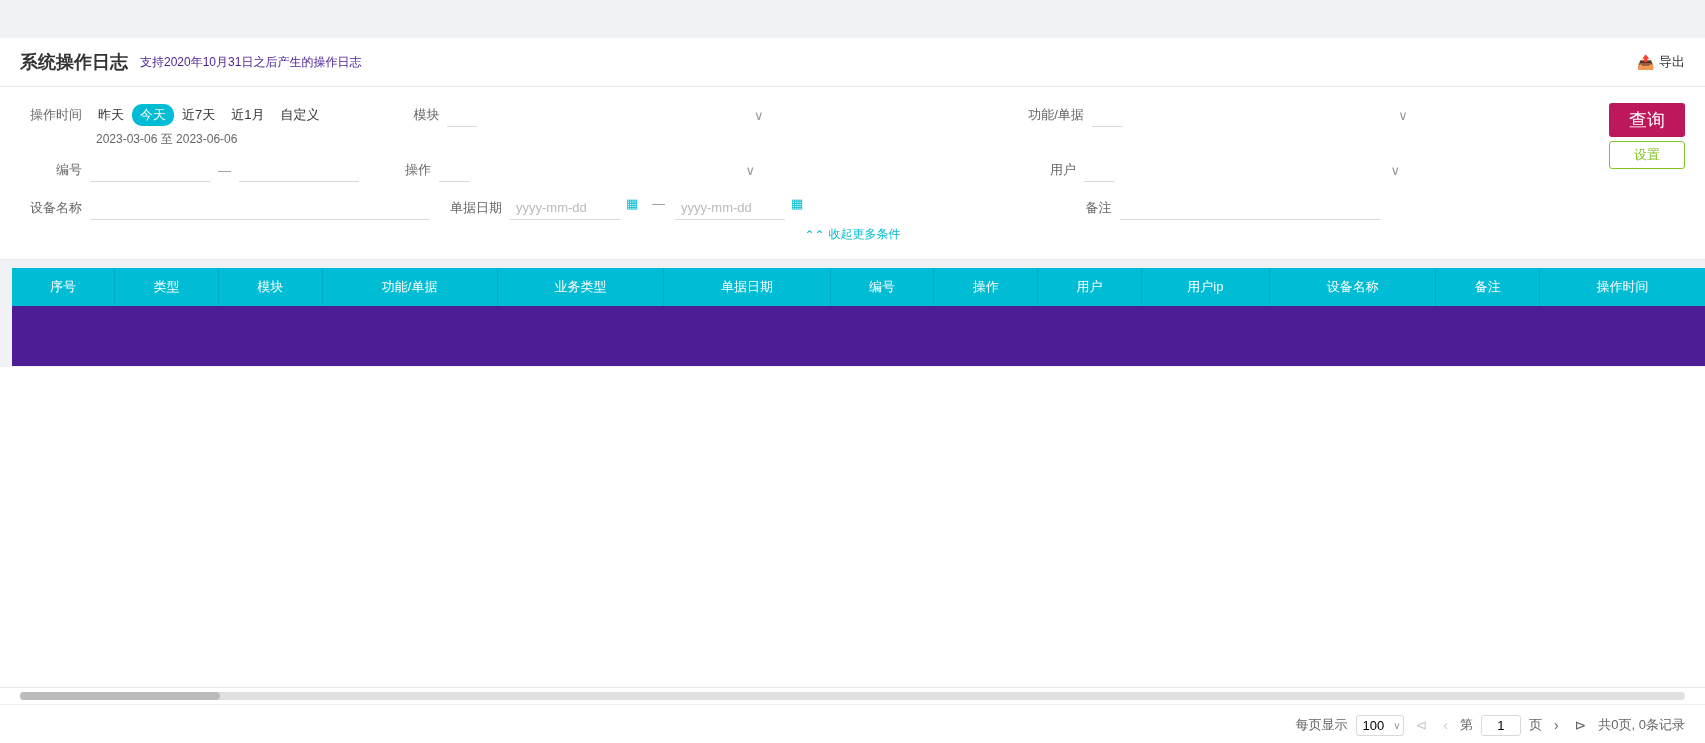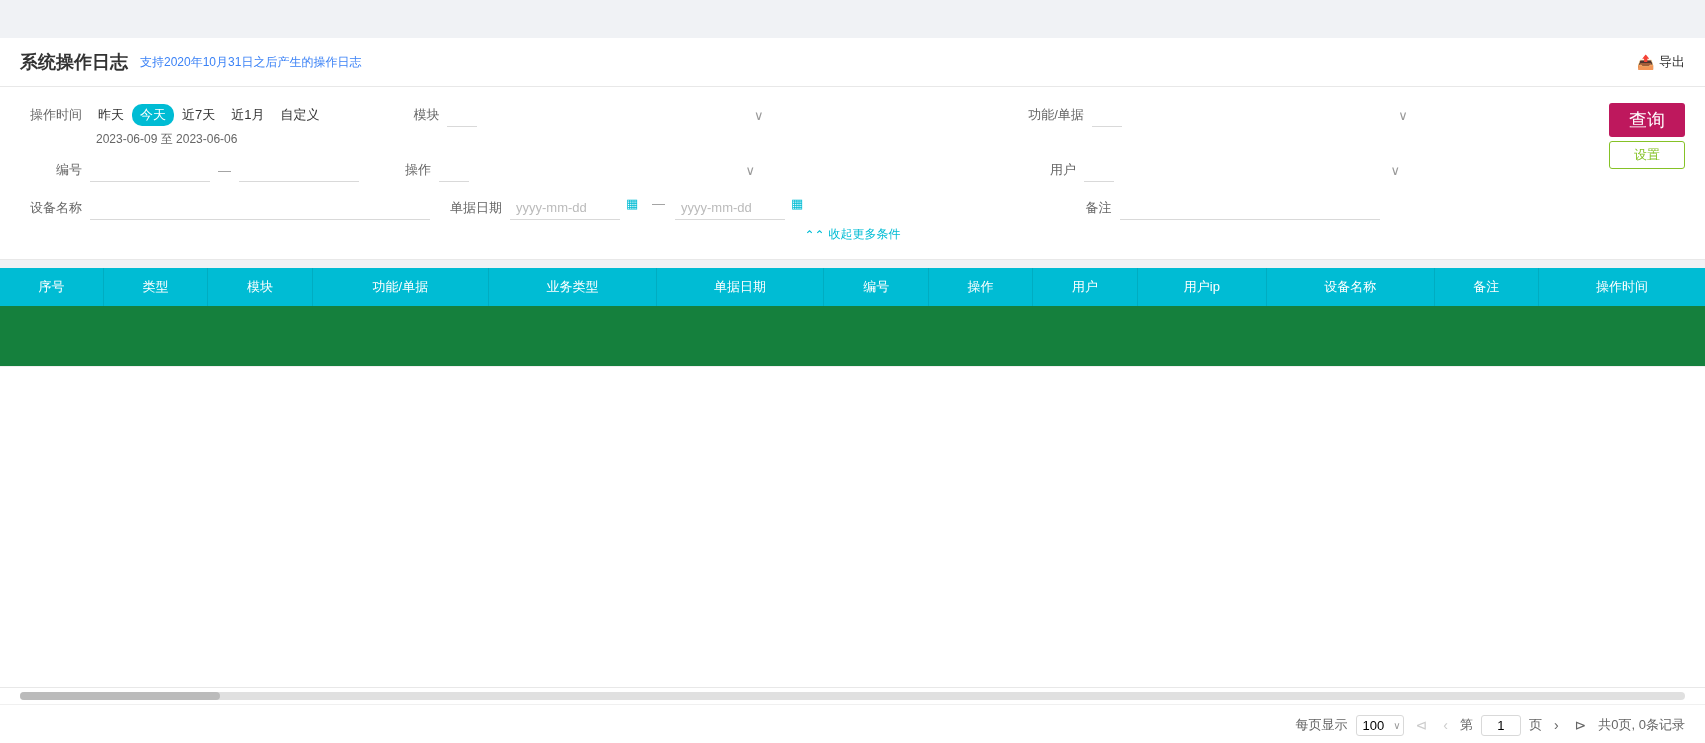--- a/index.html
+++ b/index.html
@@ -18,21 +18,21 @@
       border-bottom: 1px solid #e8e8e8;
       margin-top: 38px;
     }
     .page-title {
       font-size: 18px;
       font-weight: bold;
       color: #333;
     }
     .page-subtitle {
       font-size: 12px;
-      color: #3b82f6;
+      color: #4c1d95;
       margin-left: 12px;
       text-align: right;
     }
     .export-btn {
       margin-left: auto;
       display: flex;
       align-items: center;
       gap: 4px;
       background: none;
       border: none;
@@ -167,22 +167,23 @@
       padding: 6px 0 0;
       cursor: pointer;
       color: #00bcd4;
       font-size: 12px;
       display: flex;
       align-items: center;
       justify-content: center;
       gap: 4px;
     }
     .table-section {
-      background: #15803d;
+      background: #4c1d95;
       margin-top: 8px;
+      margin-left: 12px;
     }
     .data-table {
       width: 100%;
       border-collapse: collapse;
     }
     .data-table thead tr {
       background: #00bcd4;
     }
     .data-table thead th {
       color: #fff;
@@ -360,21 +361,21 @@
           <div class="select-wrapper">
             <select class="select-field">
               <option value=""></option>
             </select>
             <span class="chevron">∨</span>
           </div>
         </div>
       </div>
 
       <div class="filter-row" style="margin-bottom:10px; padding-left:70px;">
-        <span class="time-range">2023-06-09 至 2023-06-06</span>
+        <span class="time-range">2023-03-06 至 2023-06-06</span>
       </div>
 
       <div class="filter-row">
         <span class="filter-label">编号</span>
         <input class="input-field" type="text" style="width: 120px;">
         <span class="dash-sep">—</span>
         <input class="input-field" type="text" style="width: 120px;">
 
         <div class="filter-field-group" style="margin-left:20px;">
           <span class="filter-label">操作</span>

